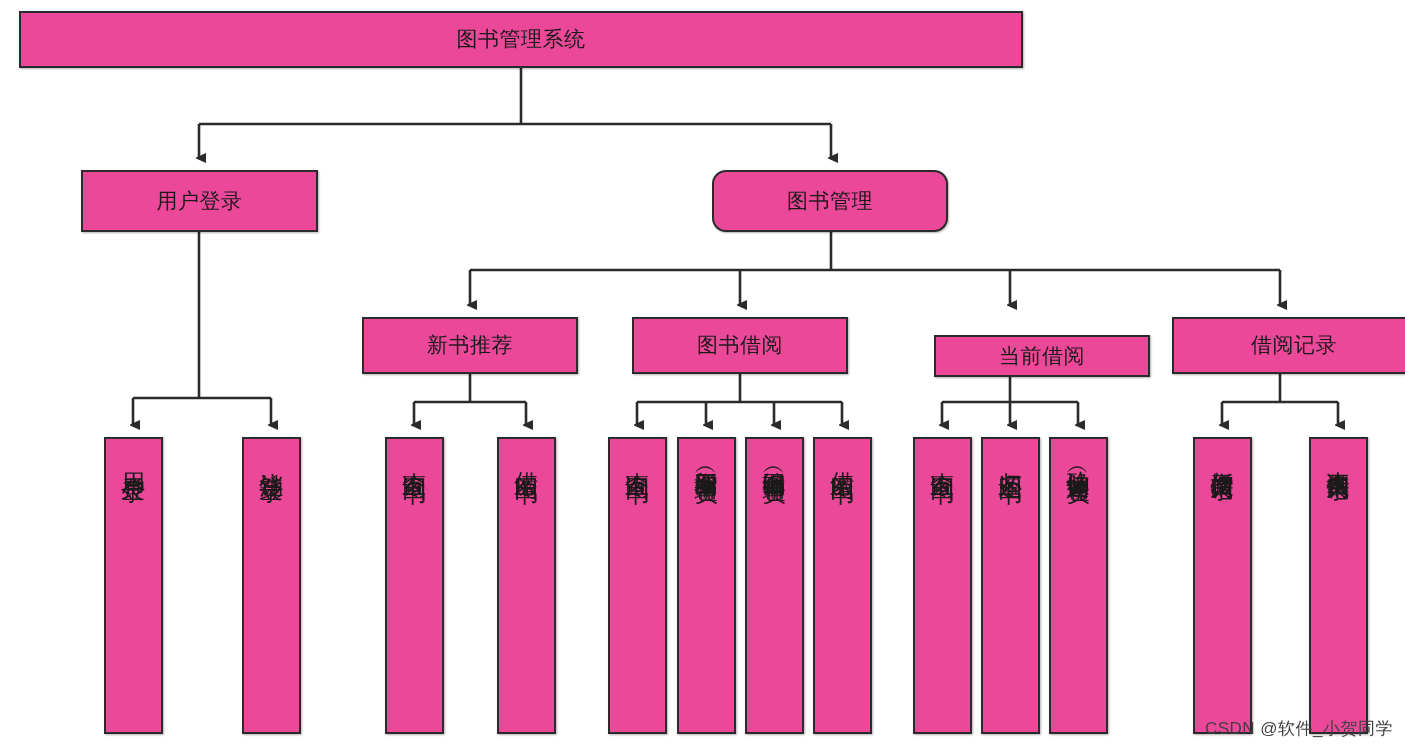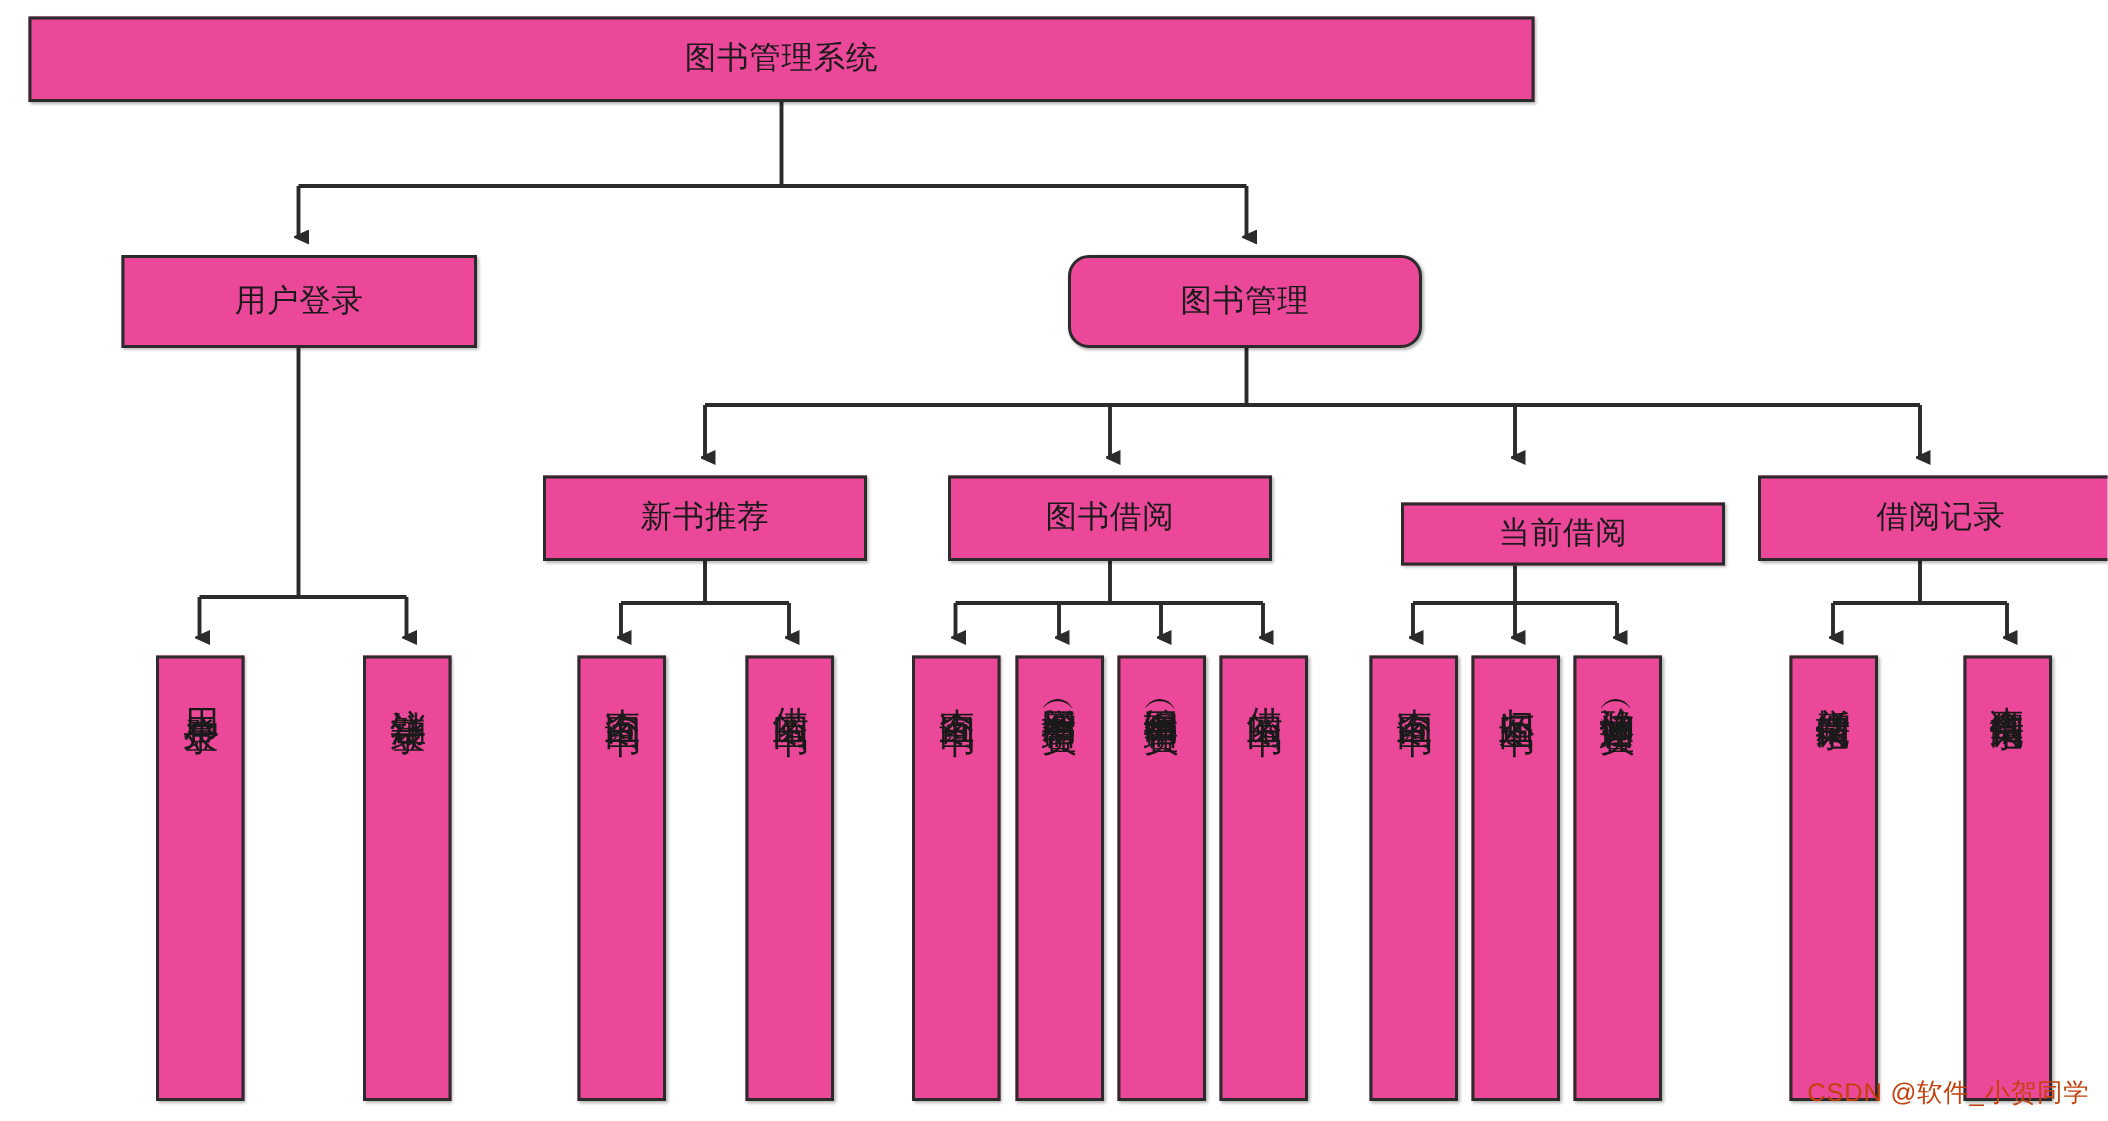--- a/index.html
+++ b/index.html
@@ -52,21 +52,21 @@
     letter-spacing:1.5px;
   }
   svg.edges{
     position:absolute;left:0;top:0;width:1405px;height:747px;
     pointer-events:none;
   }
   .watermark{
     position:absolute;
     right:12px;bottom:7px;
     font-size:17px;
-    color:#c2410c;
+    color:#404040;
     white-space:nowrap;
     letter-spacing:0.5px;
   }
 </style>
 </head>
 <body>
 
 <div id="diagram">
 
   <svg class="edges" viewBox="0 0 1405 747" xmlns="http://www.w3.org/2000/svg">

